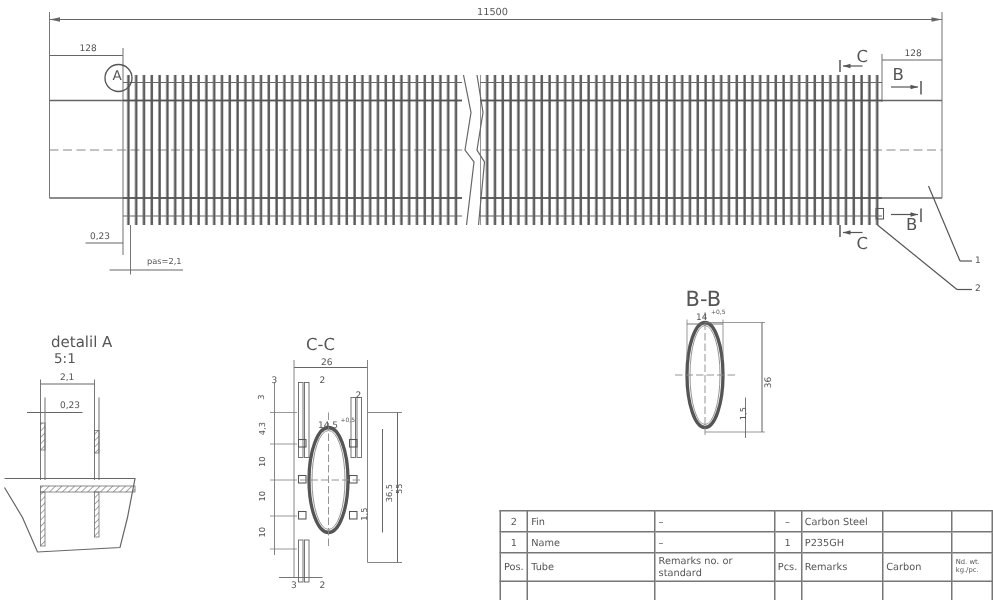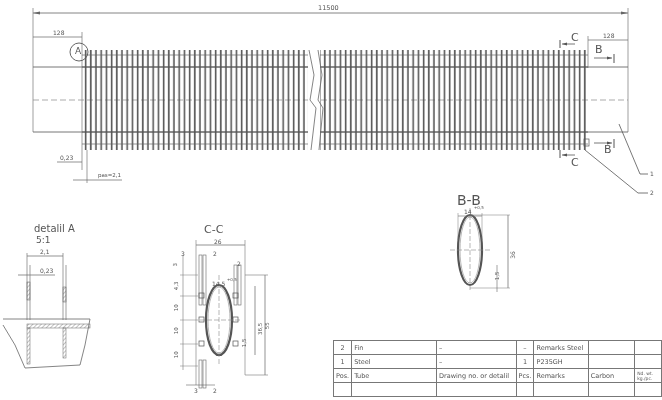--- a/index.html
+++ b/index.html
@@ -192,37 +192,37 @@
 <span class="lbl" style="left:509px;top:252px;font-size:6px;transform:rotate(-90deg);">36</span>
 <span class="lbl" style="left:493px;top:273px;font-size:5.5px;transform:rotate(-90deg);">1,5</span>
 
 <table class="tbl">
   <tbody>
       <tr>
     <td style="width:12px;text-align:center;">2</td>
     <td style="width:82px;margin-left:12px;">Fin</td>
     <td style="width:76px;">–</td>
     <td style="width:12px;text-align:center;">–</td>
-    <td style="width:50px;">Remarks Steel</td>
+    <td style="width:50px;">Carbon Steel</td>
     <td style="width:42px;"></td>
     <td style="width:22px;"></td>
   </tr>
   <tr>
     <td style="text-align:center;">1</td>
-    <td>Steel</td>
+    <td>Name</td>
     <td>–</td>
     <td style="text-align:center;">1</td>
     <td>P235GH</td>
     <td></td>
     <td></td>
   </tr>
   <tr>
     <td>Pos.</td>
     <td>Tube</td>
-    <td>Drawing no. or detalil</td>
+    <td>Remarks no. or standard</td>
     <td>Pcs.</td>
     <td>Remarks</td>
     <td>Carbon</td>
     <td style="font-size:4.5px;">Nd. wt. kg./pc.</td>
   </tr>
   <tr>
     <td></td>
         <td></td>
         <td></td>
         <td></td>

